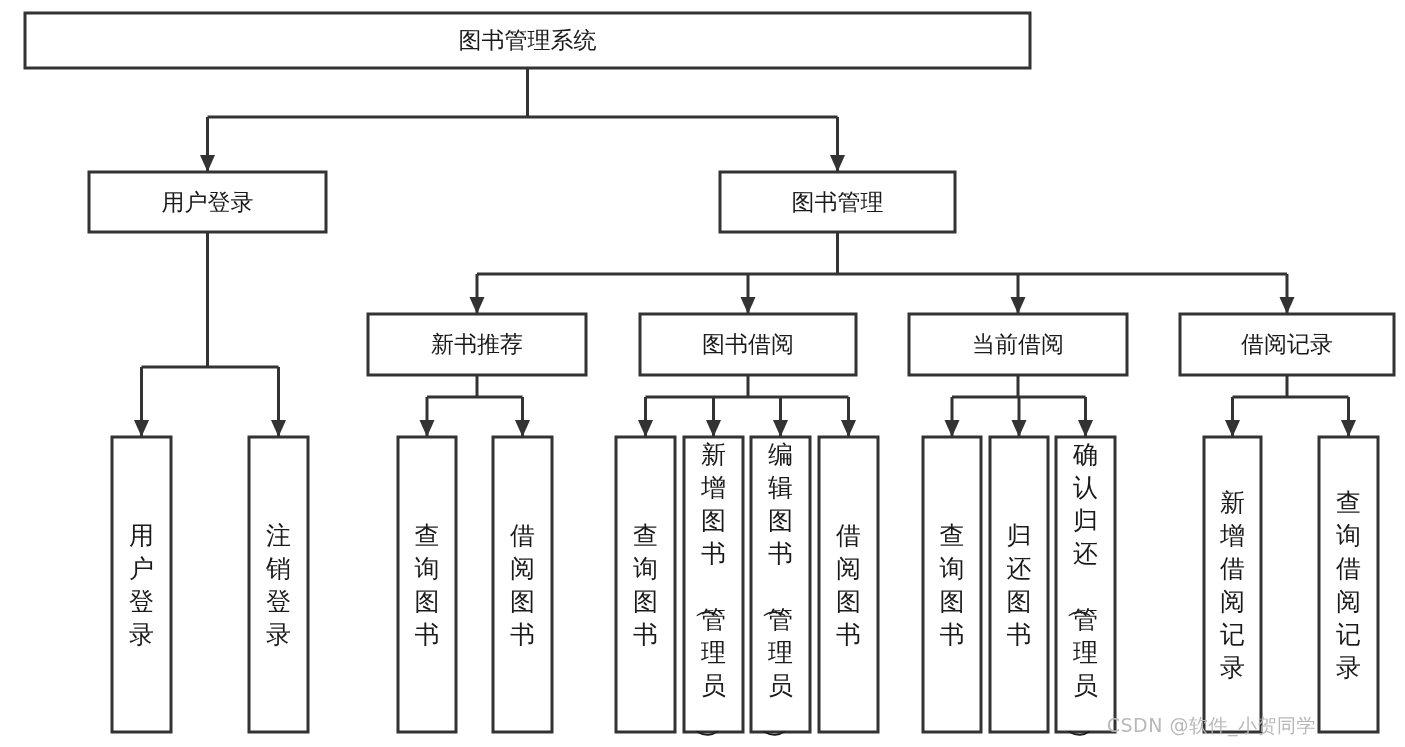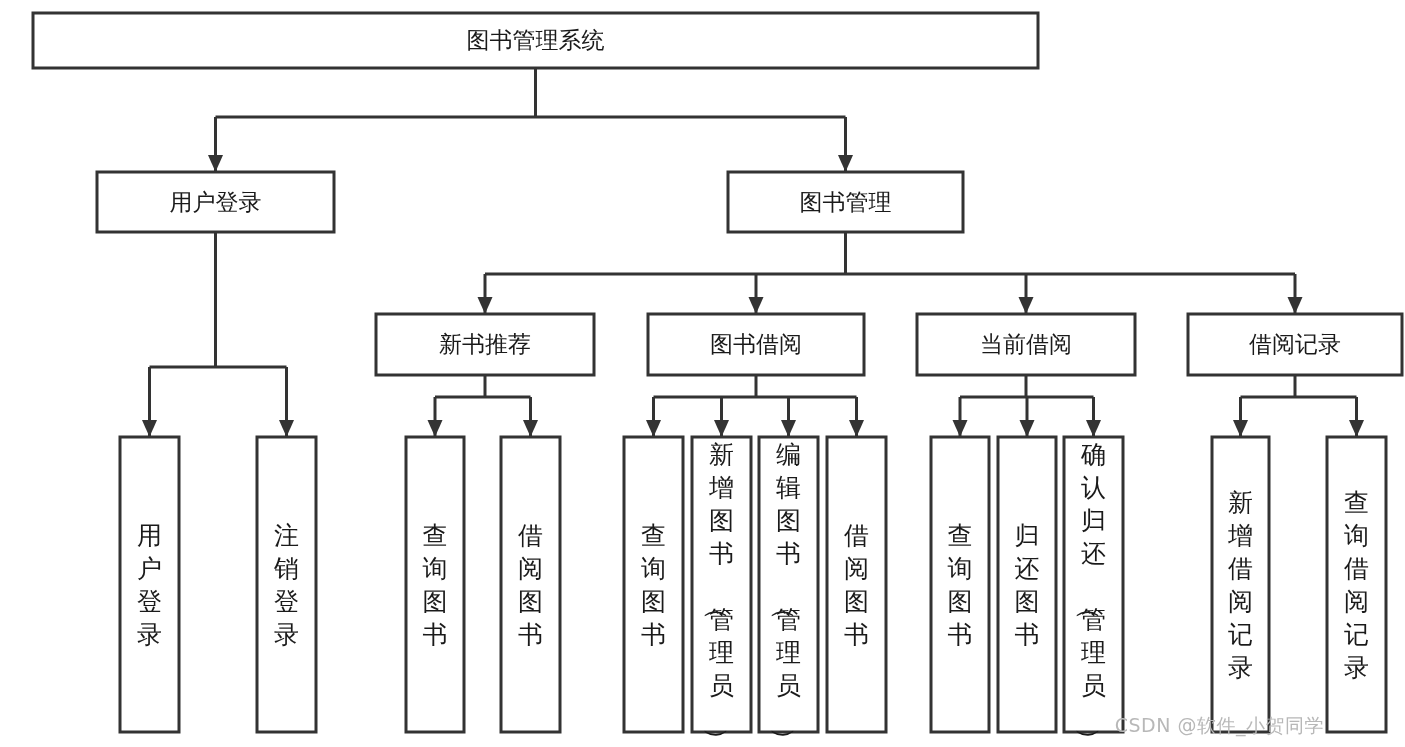--- a/index.html
+++ b/index.html
@@ -9,21 +9,21 @@
   }
   body {
     width: 1405px;
     height: 747px;
     font-family: "DejaVu Sans", "Liberation Sans", sans-serif;
     overflow: hidden;
     position: relative;
   }
   #diagram-root {
     position: absolute;
-    left: 16px;
+    left: 8px;
     top: 0;
     width: 1320px;
     height: 747px;
     text-decoration: underline;
   }
   svg#flow {
     display: block;
     width: 1405px;
     height: 747px;
   }

